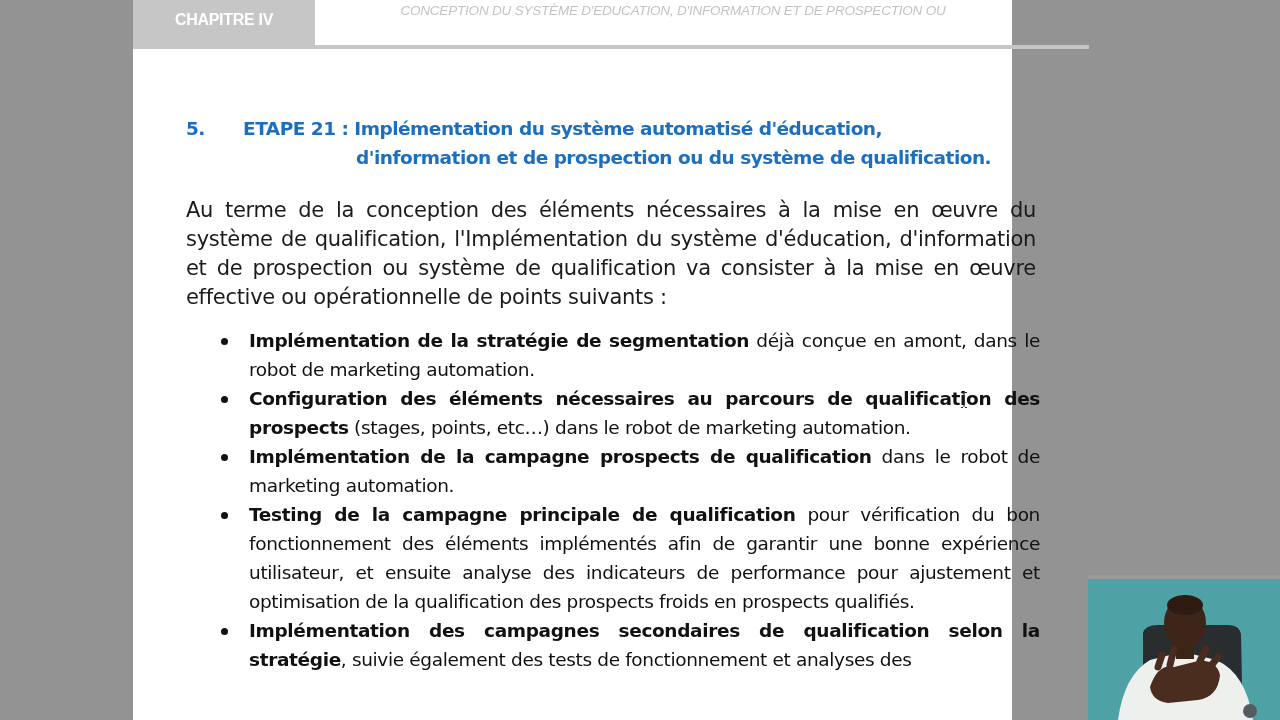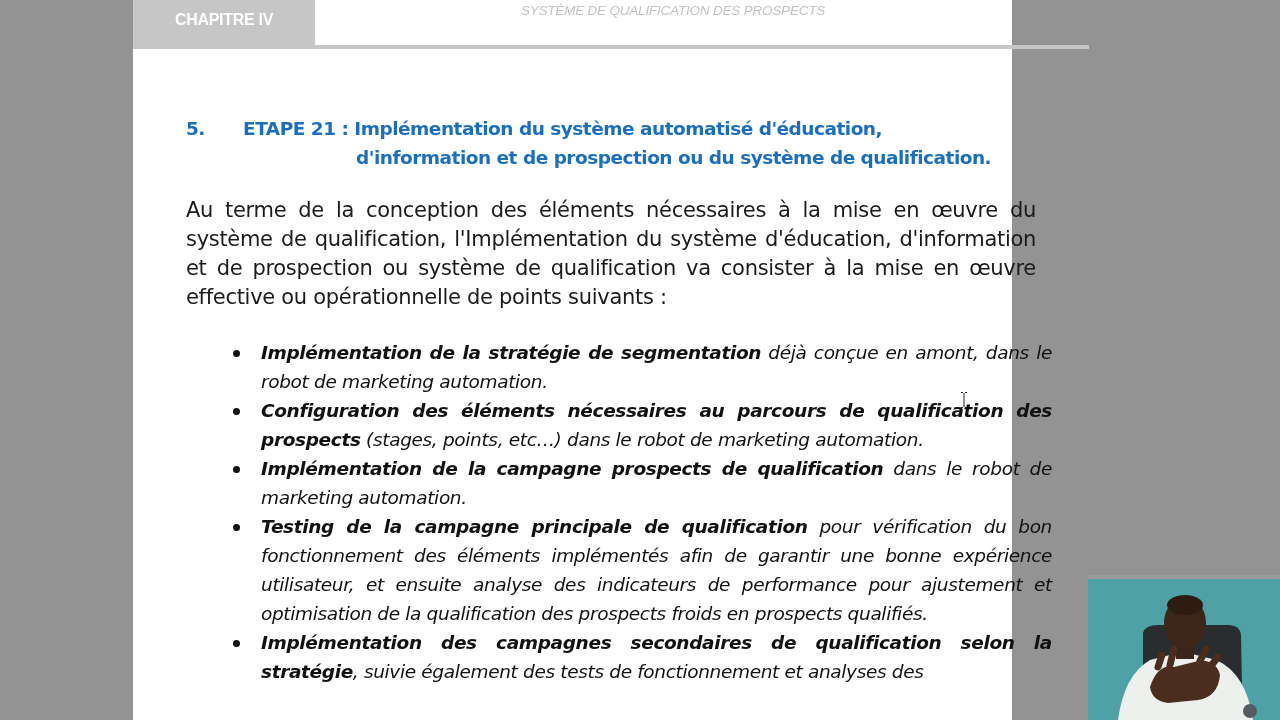--- a/index.html
+++ b/index.html
@@ -36,22 +36,22 @@
   .section-heading .num { position:absolute; left:0; top:0; }
   .section-heading .label { position:absolute; left:57px; top:0; white-space:nowrap; }
   .section-heading .line2 { position:absolute; left:170px; top:29px; white-space:nowrap; }
   .intro {
     position:absolute; left:53px; top:196px; width:850px;
     color:#1b1b1b; font-size:21px; line-height:29px; text-align:justify;
     letter-spacing:-0.3px;
   }
   .bullets {
     position:absolute; left:53px; top:322px; width:850px;
-    margin:16px; padding:0; list-style:none;
-    color:#111; font-size:18.5px; line-height:29px; font-style:italic;
+    margin:4px; padding:0; list-style:none;
+    color:#111; font-size:18.5px; line-height:29px; 
     letter-spacing:-0.35px;
   }
   .bullets li { position:relative; padding-left:59px; text-align:justify; }
   .bullets li .dot {
     position:absolute; left:31px; top:12px; width:7px; height:7px; border-radius:50%; background:#111;
   }
   .bullets b { font-weight:bold; }
   .webcam {
     position:absolute; left:1088px; top:575px; width:192px; height:145px;
     background:#4ea2a6; overflow:hidden;
@@ -62,21 +62,21 @@
 </style>
 </head>
 <body>
 
 <div class="page">
   <div class="header-chapter">
     <span>CHAPITRE IV</span>
   </div>
   <div class="header-line"></div>
   <div class="header-title">
-    <div>SYSTÈME DE QUALIFICATION DES PROSPECTS</div>
+    <div>CONCEPTION DU SYSTÈME D'EDUCATION, D'INFORMATION ET DE PROSPECTION OU</div>
   </div>
 
   <div class="section-heading">
     <span class="num">5.</span>
     <span class="label">ETAPE 21 : Implémentation du système automatisé d'éducation,</span>
     <span class="line2">d'information et de prospection ou du système de qualification.</span>
   </div>
 
   <div class="intro">Au terme de la conception des éléments nécessaires à la mise en œuvre du système de qualification, l'Implémentation du système d'éducation, d'information et de prospection ou système de qualification va consister à la mise en œuvre effective ou opérationnelle de points suivants :</div>
 

